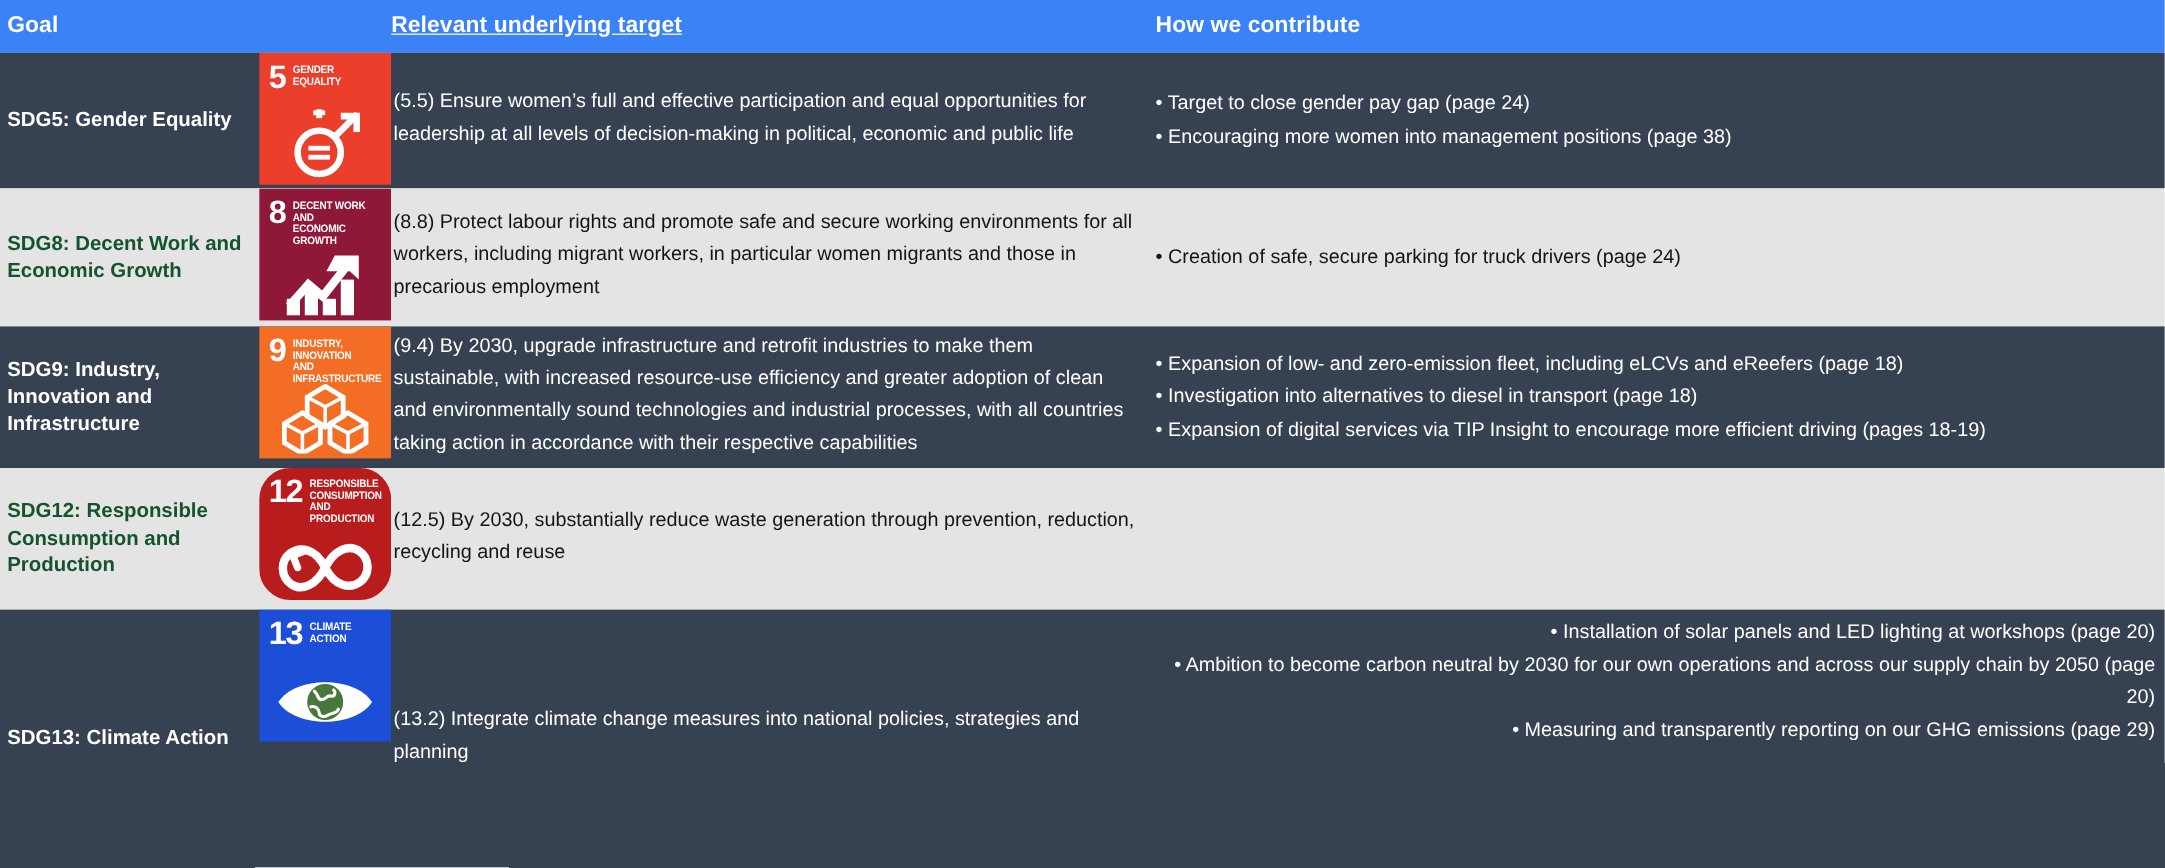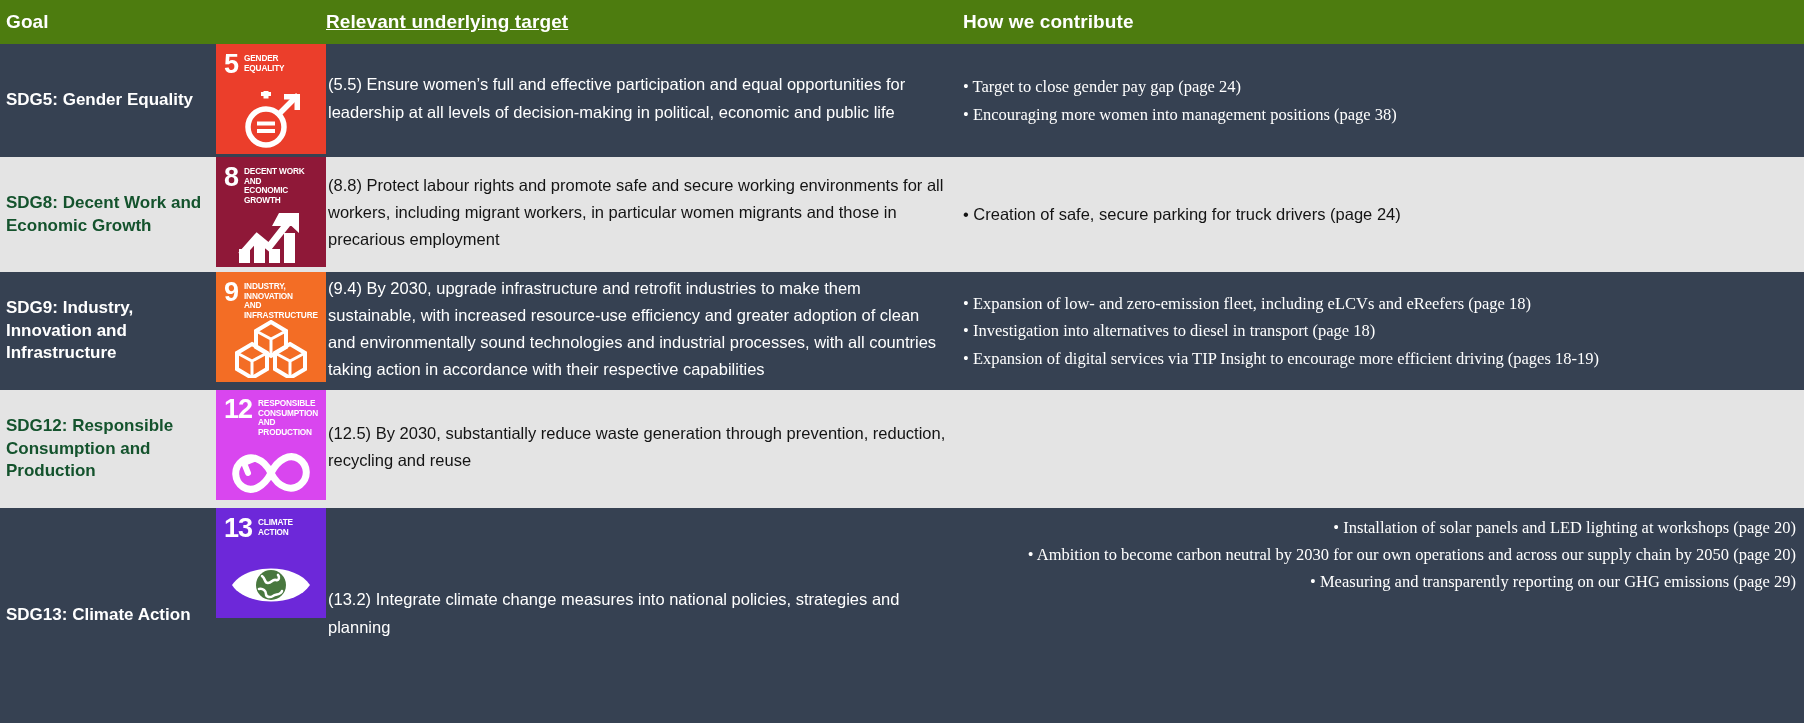--- a/index.html
+++ b/index.html
@@ -7,21 +7,21 @@
     width:1804px;height:723px;overflow:hidden;
     background:#ffffff;
     font-family:"Liberation Sans", sans-serif;
     -webkit-font-smoothing:antialiased;
   }
   .table{width:1804px;height:723px;position:relative;}
 
   
   .header-row{
     position:absolute;left:0;top:0;width:1804px;height:44px;
-    background:#4d7c0f;
+    background:#3b82f6;
   }
   .header-row .hcell{
     position:absolute;top:0;height:44px;
     display:flex;align-items:center;
     color:#ffffff;font-size:19px;font-weight:bold;
     letter-spacing:.1px;
   }
   .h-goal{left:0;width:326px;padding-left:6px;}
   .h-target{left:326px;width:629px;padding-left:0px;text-decoration:underline;}
   .h-contribute{left:955px;width:849px;padding-left:8px;}
@@ -81,21 +81,21 @@
   .row.dark .target-cell{color:#ffffff;}
   .row.light .target-cell{color:#141414;}
 
   
   .contrib-cell{
     position:absolute;left:955px;top:0;width:849px;height:100%;
     display:flex;flex-direction:column;justify-content:center;
     box-sizing:border-box;padding:0 8px 0 8px;
     font-size:16.5px;line-height:1.64;
   }
-  .row.dark .contrib-cell{color:#ffffff;font-family:Liberation Serif, serif;}
+  .row.dark .contrib-cell{color:#ffffff;}
   .row.light .contrib-cell{color:#141414;}
   .bullet{display:block;}
 </style>
 </head>
 <body>
 
 <div class="table">
 
   <div class="header-row">
     <div class="hcell h-goal">Goal</div>
@@ -186,42 +186,42 @@
     <div class="contrib-cell">
       <span class="bullet">• Expansion of low- and zero-emission fleet, including eLCVs and eReefers (page 18)</span>
       <span class="bullet">• Investigation into alternatives to diesel in transport (page 18)</span>
       <span class="bullet">• Expansion of digital services via TIP Insight to encourage more efficient driving (pages 18-19)</span>
     </div>
   </div>
 
   <div class="row light" style="top:390px;height:118px;">
     <div class="goal-cell">SDG12: Responsible Consumption and Production</div>
     <div class="icon-cell">
-      <div class="sdg-tile" style="background:#d946ef;">
+      <div class="sdg-tile" style="background:#b91c1c;border-radius:26px;">
         <div class="sdg-top" style="height:50px;padding-top:8px;">
           <span class="sdg-num">12</span>
           <span class="sdg-name">RESPONSIBLE
 CONSUMPTION
 AND PRODUCTION</span>
         </div>
         <div class="sdg-glyph" style="height:52px;bottom:1px;">
           <svg width="82" height="44" viewBox="0 0 82 44">
             <path d="M41 22 C33 6 20 4 12 10 C3 17 4 30 13 36 C22 42 34 36 41 22 C48 8 60 2 69 8 C78 14 79 27 70 34 C62 40 49 38 41 22 Z" fill="none" stroke="#fff" stroke-width="7" stroke-linecap="round"></path>
             <path d="M24 8 L14 12 L18 22" fill="none" stroke="#fff" stroke-width="6" stroke-linecap="round" stroke-linejoin="round"></path>
           </svg>
         </div>
       </div>
     </div>
     <div class="target-cell">(12.5) By 2030, substantially reduce waste generation through prevention, reduction, recycling and reuse</div>
   </div>
 
   <div class="row dark" style="top:508px;height:215px;">
     <div class="goal-cell">SDG13: Climate Action</div>
     <div class="icon-cell">
-      <div class="sdg-tile" style="background:#6d28d9;">
+      <div class="sdg-tile" style="background:#1d4ed8;">
         <div class="sdg-top">
           <span class="sdg-num">13</span>
           <span class="sdg-name">CLIMATE
 ACTION</span>
         </div>
         <div class="sdg-glyph">
           <svg width="86" height="52" viewBox="0 0 86 52">
             <path d="M4 26 C18 4 68 4 82 26 C68 48 18 48 4 26 Z" fill="#fff"></path>
             <circle cx="43" cy="26" r="15" fill="#48773E"></circle>
             <path d="M34 17 C38 20 36 24 40 24 C44 24 44 20 48 21 C51 22 52 18 50 16

